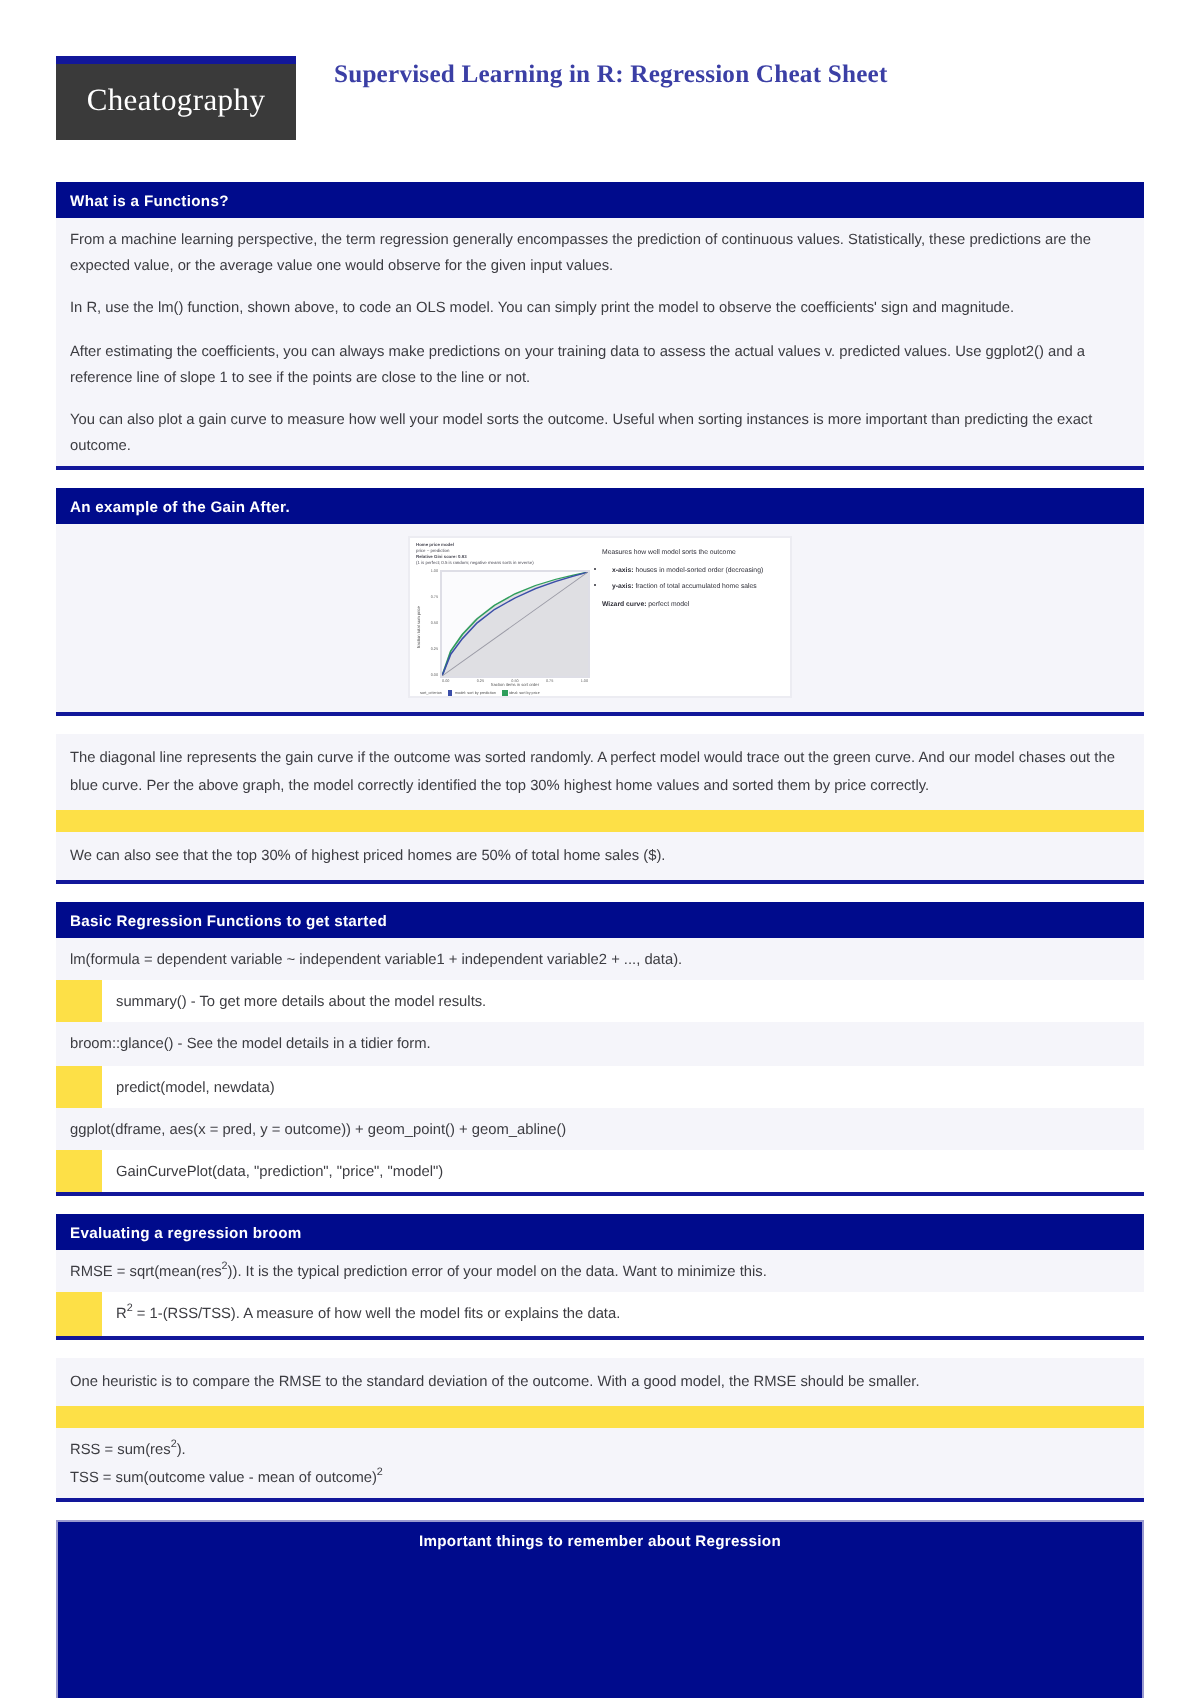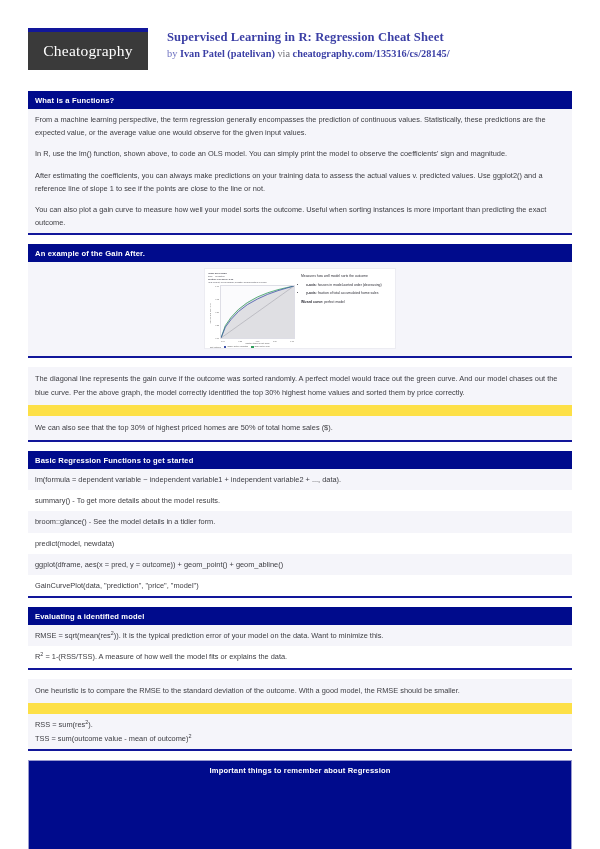--- a/index.html
+++ b/index.html
@@ -106,20 +106,21 @@
   }
   .row {
     font-size: 7.4px;
     color: #3c3c41;
     line-height: 13.2px;
     padding: 4px 7px 4px 7px;
     background: #f5f5fa;
   }
   .row.alt {
     background: #ffffff;
+    margin-left: 23px;
   }
   .row sup {
     font-size: 5.4px;
     vertical-align: super;
     line-height: 0;
   }
   .blockrow {
     padding: 5px 7px 6px 7px;
   }
   .spacer-line {
@@ -254,23 +255,20 @@
 <body>
 
 <div class="page">
 
   <div class="header">
     <div class="logo-box">
       <span class="logo-text">Cheatography</span>
     </div>
     <div class="title-block">
       <div class="sheet-title">Supervised Learning in R: Regression Cheat Sheet</div>
-      <div class="byline">
-        <span>by </span><span class="author">Ivan Patel (patelivan)</span><span class="via"> via </span><span class="srclink">cheatography.com/135316/cs/28145/</span>
-      </div>
     </div>
   </div>
 
   <div class="content">
 
     <div class="section">
       <div class="sect-head">What is a Functions?</div>
       <div class="rows">
         <div class="row">From a machine learning perspective, the term regression generally encompasses the prediction of continuous values. Statistically, these predictions are the expected value, or the average value one would observe for the given input values.</div>
         <div class="row">In R, use the lm() function, shown above, to code an OLS model. You can simply print the model to observe the coefficients' sign and magnitude.</div>
@@ -355,21 +353,21 @@
         <div class="row">lm(formula = dependent variable ~ independent variable1 + independent variable2 + ..., data).</div>
         <div class="row alt">summary() - To get more details about the model results.</div>
         <div class="row">broom::glance() - See the model details in a tidier form.</div>
         <div class="row alt">predict(model, newdata)</div>
         <div class="row">ggplot(dframe, aes(x = pred, y = outcome)) + geom_point() + geom_abline()</div>
         <div class="row alt">GainCurvePlot(data, "prediction", "price", "model")</div>
       </div>
     </div>
 
     <div class="section">
-      <div class="sect-head">Evaluating a identified model</div>
+      <div class="sect-head">Evaluating a regression broom</div>
       <div class="rows">
         <div class="row">RMSE = sqrt(mean(res<sup>2</sup>)). It is the typical prediction error of your model on the data. Want to minimize this.</div>
         <div class="row alt">R<sup>2</sup> = 1-(RSS/TSS). A measure of how well the model fits or explains the data.</div>
       </div>
     </div>
 
     <div class="section">
       <div class="rows">
         <div class="row blockrow">One heuristic is to compare the RMSE to the standard deviation of the outcome. With a good model, the RMSE should be smaller.</div>
         <div class="spacer-line"></div>

